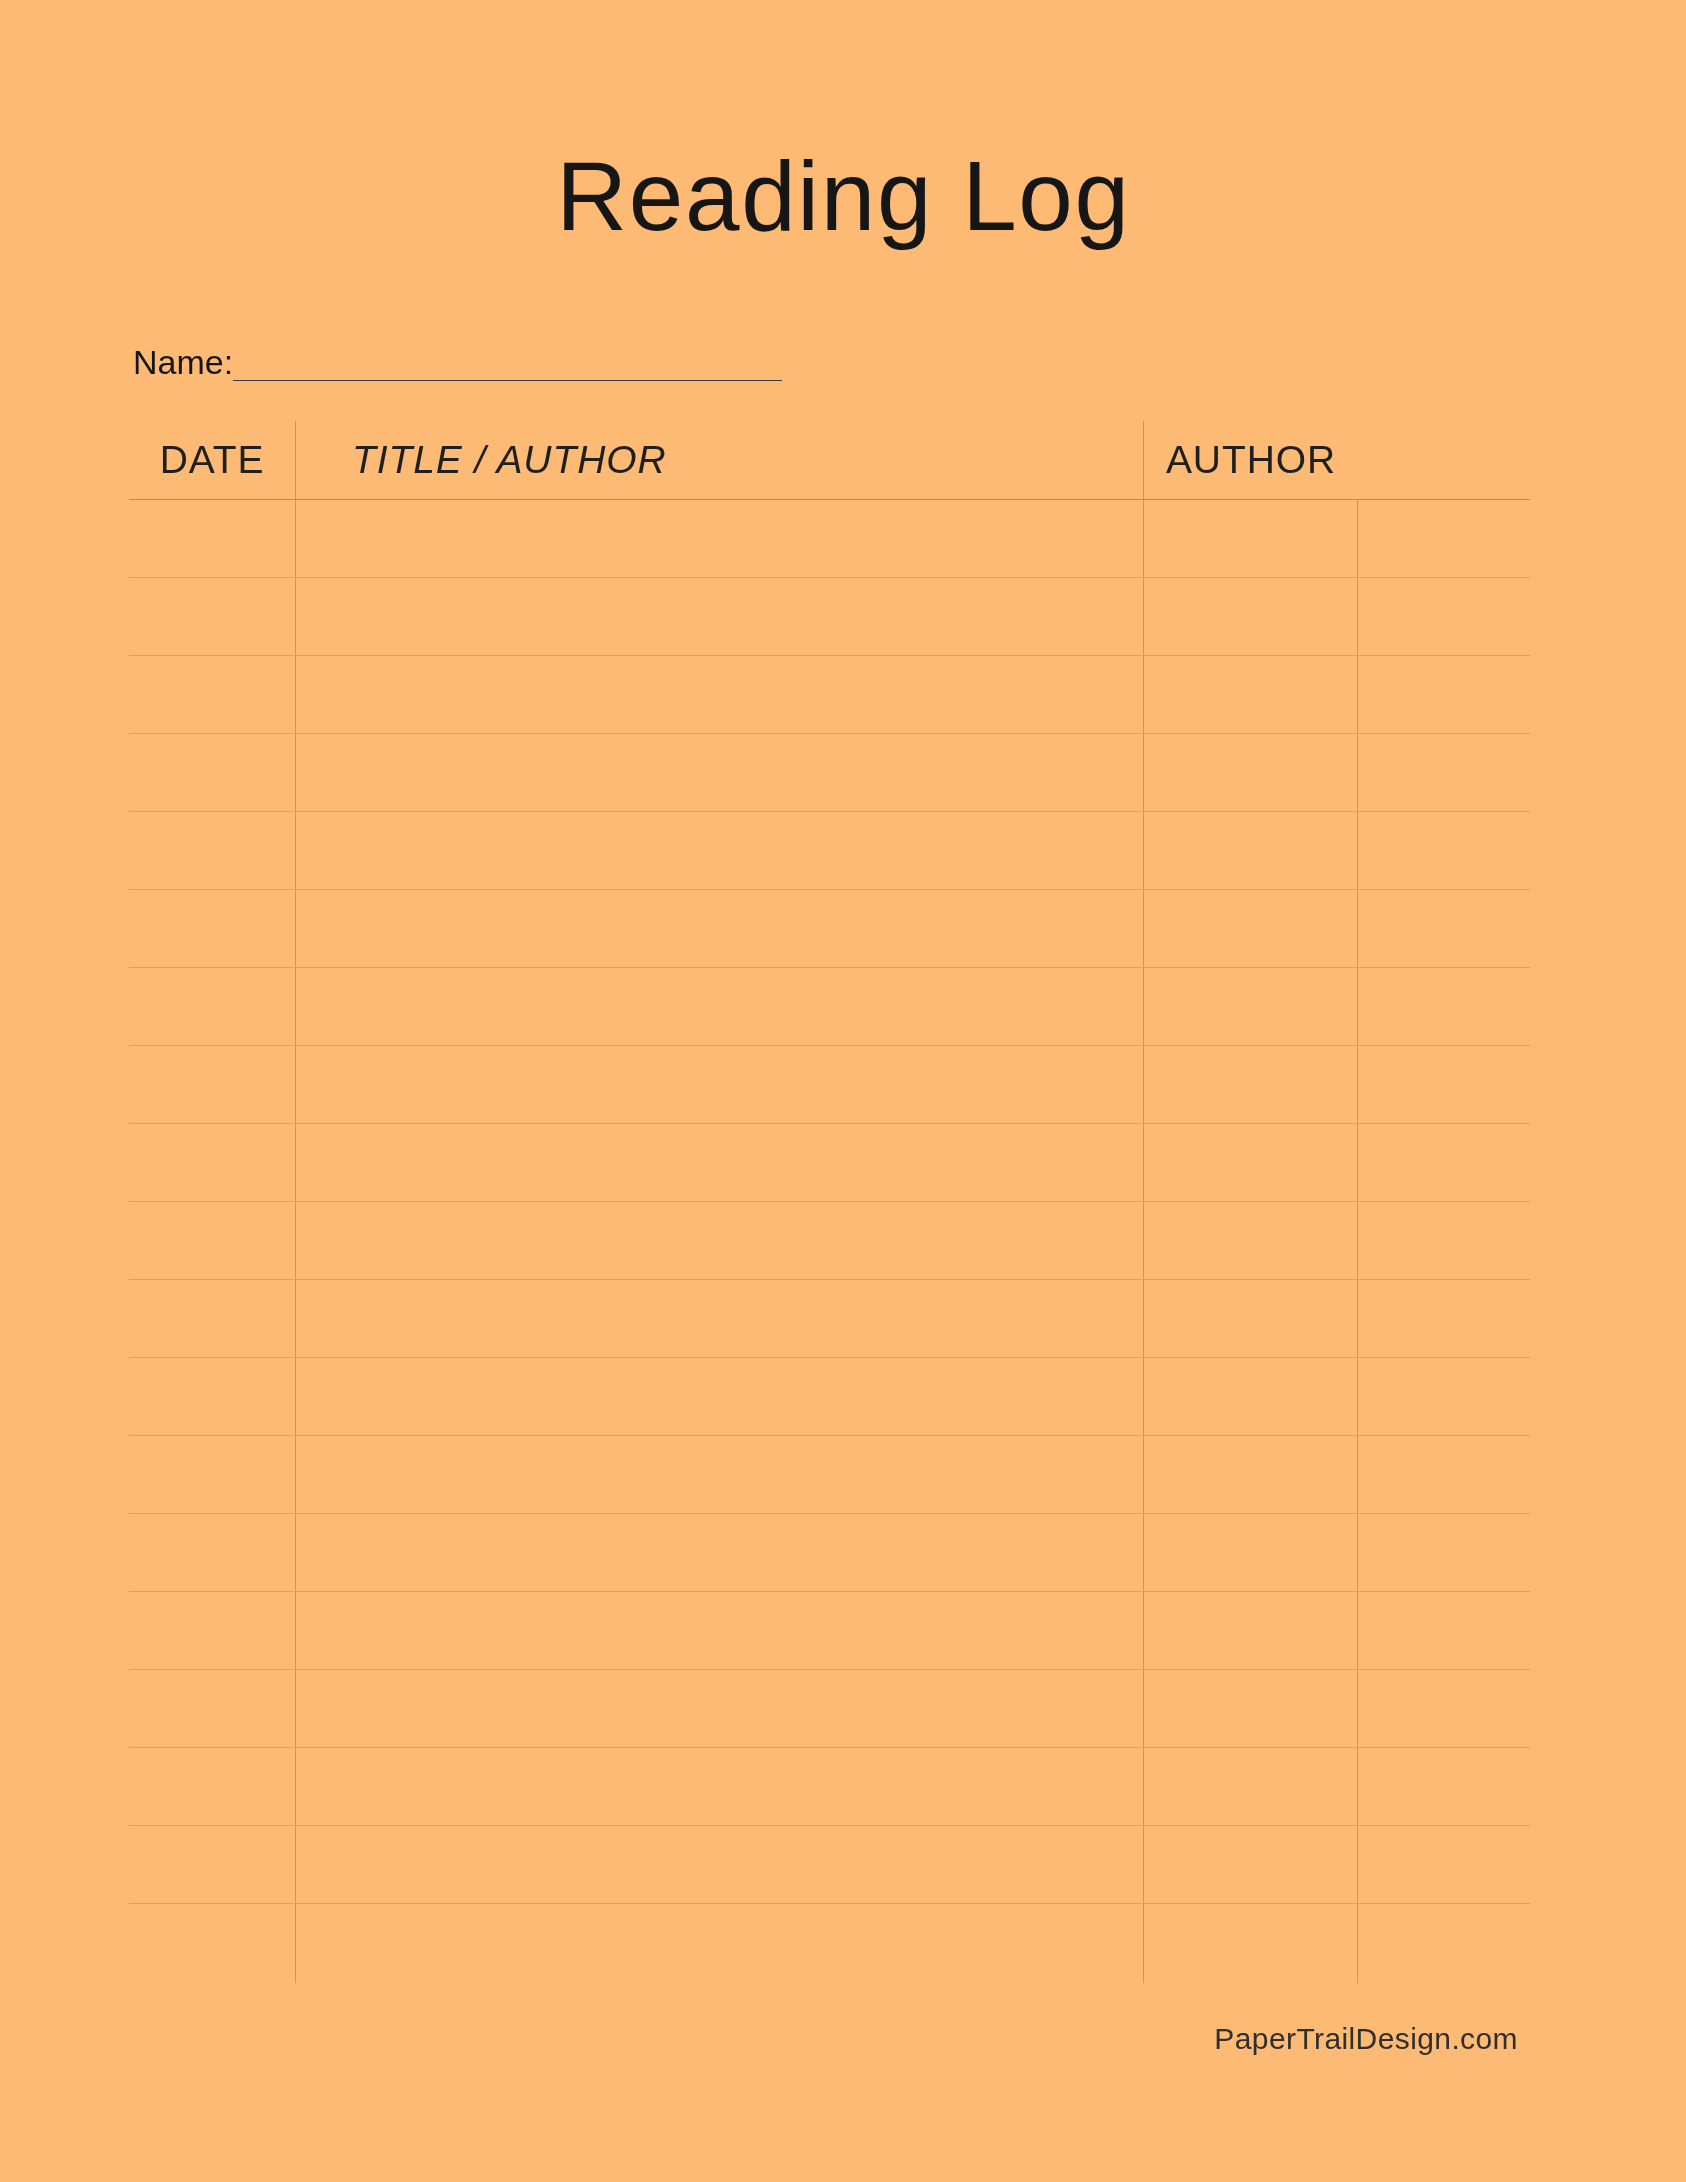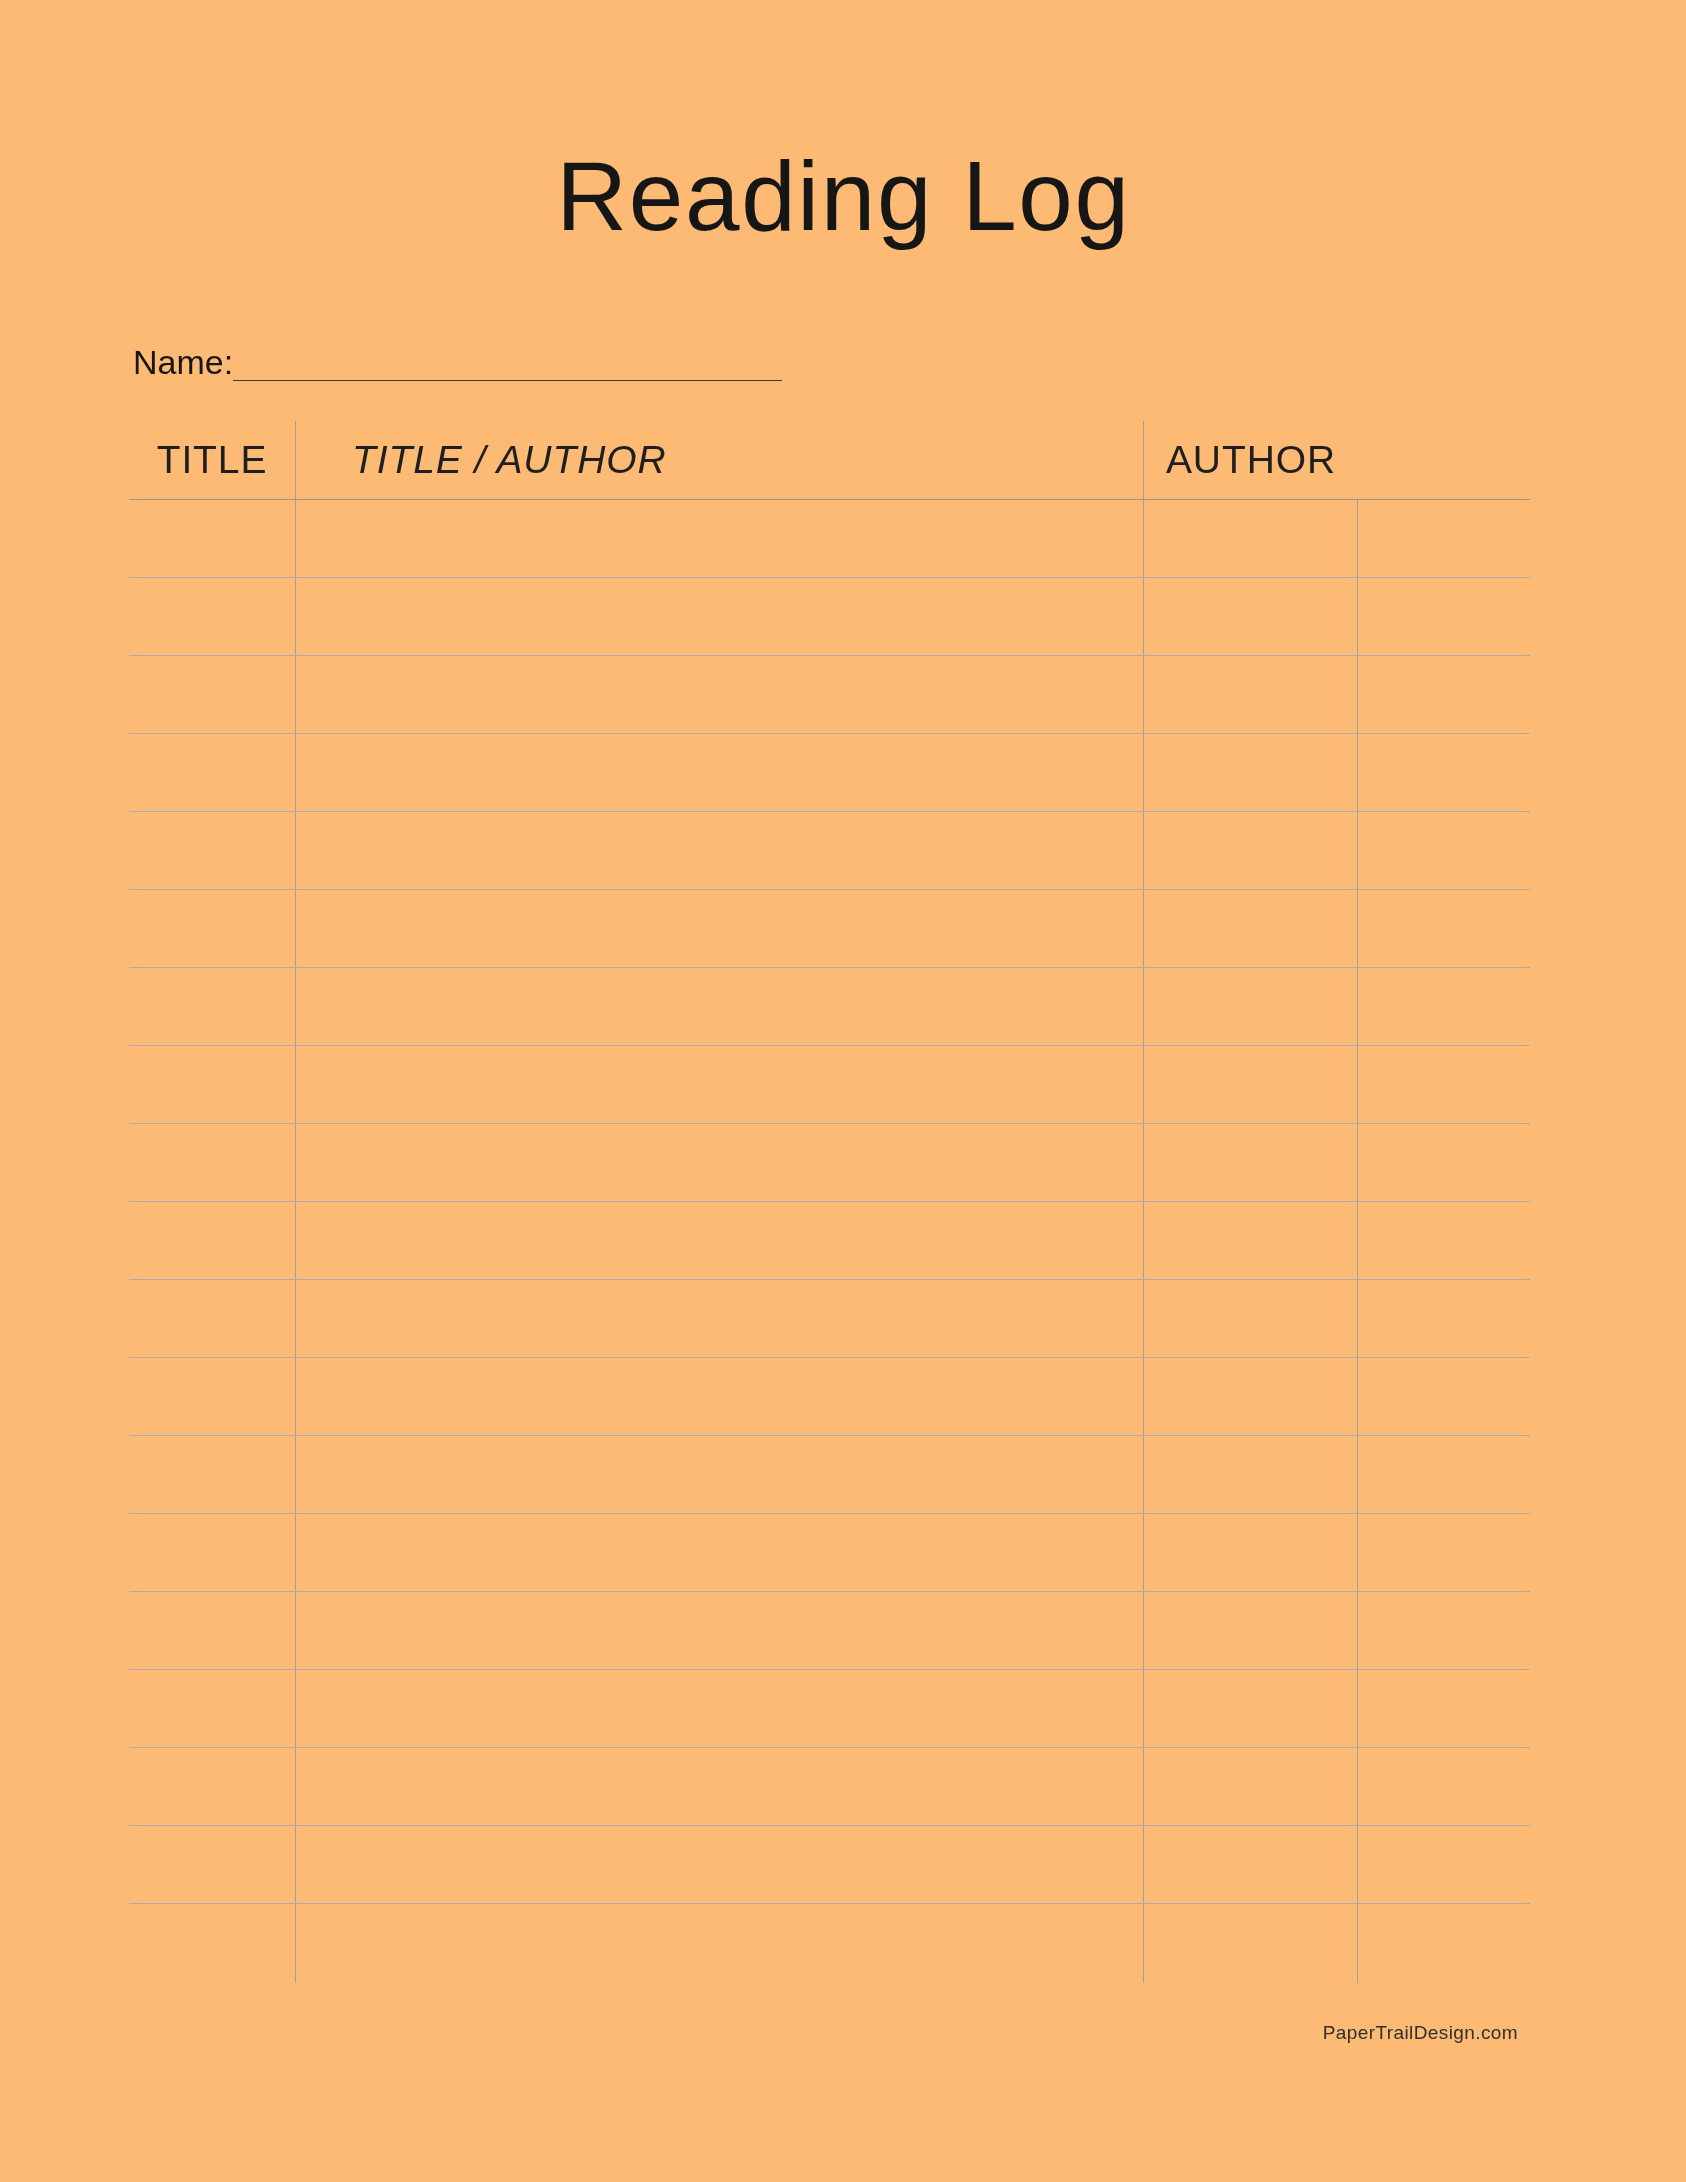--- a/index.html
+++ b/index.html
@@ -86,42 +86,42 @@
     border-bottom:1.7px solid var(--rowline);
   }
   .trow.open{
     height:79px;
     border-bottom:none;
   }
   .footer-credit{
     position:absolute;
     top:2022px;
     right:169px;
-    font-size:19px;
+    font-size:30px;
     font-weight:300;
     letter-spacing:0.4px;
     color:var(--footer-ink);
   }
 </style>
 </head>
 <body>
 
 <div class="sheet">
 
   <h1 class="page-title">Reading Log</h1>
 
   <div class="name-row">
     <span>Name:</span>
       <span class="name-line"></span>
   </div>
 
   <div class="log-table">
 
     <div class="thead">
-      <div class="th v">TITLE</div>
+      <div class="th v">DATE</div>
       <div class="th left v">TITLE / AUTHOR</div>
       <div class="th">AUTHOR</div>
     </div>
 
     <div>
         <div class="trow">
           <div class="cell v"></div>
           <div class="cell v"></div>
           <div class="cell v"></div>
           <div class="cell"></div>

